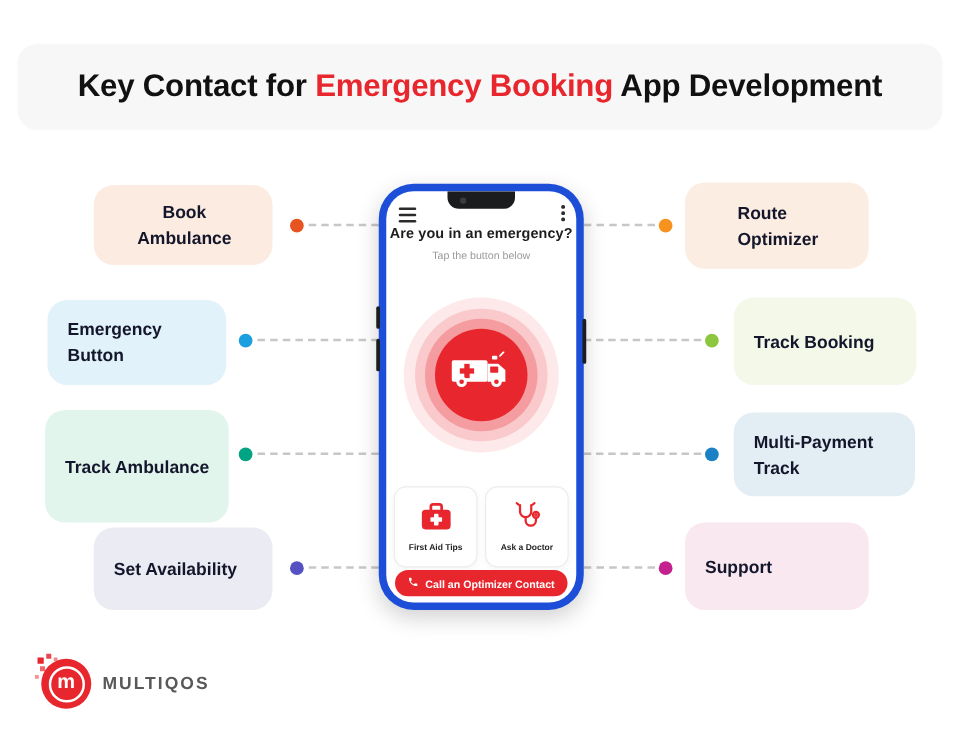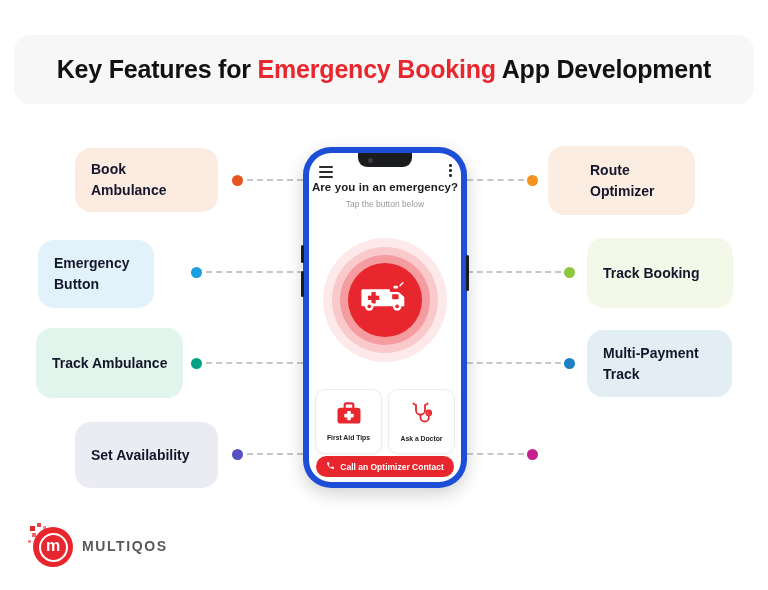--- a/index.html
+++ b/index.html
@@ -8,23 +8,23 @@
 
   
   .title-box{position:absolute;left:14px;top:35px;width:740px;height:69px;background:#f7f7f7;
              border-radius:16px;display:flex;align-items:center;justify-content:center;}
   .title-box h1{margin:0;font-size:25px;font-weight:700;letter-spacing:-0.2px;color:#111111;white-space:nowrap;}
   .title-box .hl{color:#e8262d;}
 
   
   .fcard{position:absolute;border-radius:16px;display:flex;align-items:center;box-sizing:border-box;
          padding:0 14px 0 16px;font-size:14px;font-weight:700;color:#14172b;line-height:1.5;}
-  .card-l1{left:75px;top:148px;width:143px;height:64px;}
-  .card-l2{left:38px;top:240px;width:116px;height:68px;}
-  .card-l3{left:36px;top:328px;width:147px;height:70px;}
+  .card-l1{left:75px;top:148px;width:143px;height:64px;text-align:center;}
+  .card-l2{left:38px;top:240px;width:143px;height:68px;}
+  .card-l3{left:36px;top:328px;width:147px;height:90px;}
   .card-l4{left:75px;top:422px;width:143px;height:66px;}
   .card-r1{left:548px;top:146px;width:147px;height:69px;}
   .card-r2{left:587px;top:238px;width:146px;height:70px;}
   .card-r3{left:587px;top:330px;width:145px;height:67px;}
   .card-r4{left:548px;top:418px;width:147px;height:70px;}
 
   
   .dot{position:absolute;width:11px;height:11px;border-radius:50%;z-index:1;}
   .dash{position:absolute;height:0;border-top:2px dashed #c7c7c7;z-index:0;}
 
@@ -79,21 +79,21 @@
   .px4{left:13px;top:2px;width:3px;height:3px;opacity:.55;}
   .px5{left:-2px;top:16px;width:3px;height:3px;opacity:.5;}
   .logo-text{margin-left:8px;font-size:14px;font-weight:700;color:#58585a;letter-spacing:1.6px;}
 </style>
 </head>
 <body>
 
 <div class="stage">
 
   <div class="title-box">
-    <h1><span>Key Features for </span><span class="hl">Emergency Booking</span><span> App Development</span></h1>
+    <h1><span>Key Contact for </span><span class="hl">Emergency Booking</span><span> App Development</span></h1>
   </div>
 
   <div class="fcard card-l1" style="background: rgb(252, 235, 224);">
       <span>Book Ambulance</span>
     </div>
   <div class="fcard card-l2" style="background: rgb(225, 242, 250);">
       <span>Emergency Button</span>
     </div>
   <div class="fcard card-l3" style="background: rgb(226, 245, 236);">
       <span>Track Ambulance</span>
@@ -103,20 +103,23 @@
     </div>
 
   <div class="fcard card-r1" style="background: rgb(252, 237, 226); padding-left: 42px;">
       <span>Route Optimizer</span>
     </div>
   <div class="fcard card-r2" style="background: rgb(243, 248, 233);">
       <span>Track Booking</span>
     </div>
   <div class="fcard card-r3" style="background: rgb(227, 238, 244);">
       <span>Multi-Payment Track</span>
+    </div>
+  <div class="fcard card-r4" style="background: rgb(250, 232, 241);">
+      <span>Support</span>
     </div>
 
   <div class="dash" style="left:247px;top:179px;width:56px;"></div>
   <div class="dash" style="left:206px;top:271px;width:97px;"></div>
   <div class="dash" style="left:206px;top:362px;width:97px;"></div>
   <div class="dash" style="left:247px;top:453px;width:56px;"></div>
   <div class="dash" style="left:467px;top:179px;width:57px;"></div>
   <div class="dash" style="left:467px;top:271px;width:94px;"></div>
   <div class="dash" style="left:467px;top:362px;width:94px;"></div>
   <div class="dash" style="left:467px;top:453px;width:57px;"></div>

